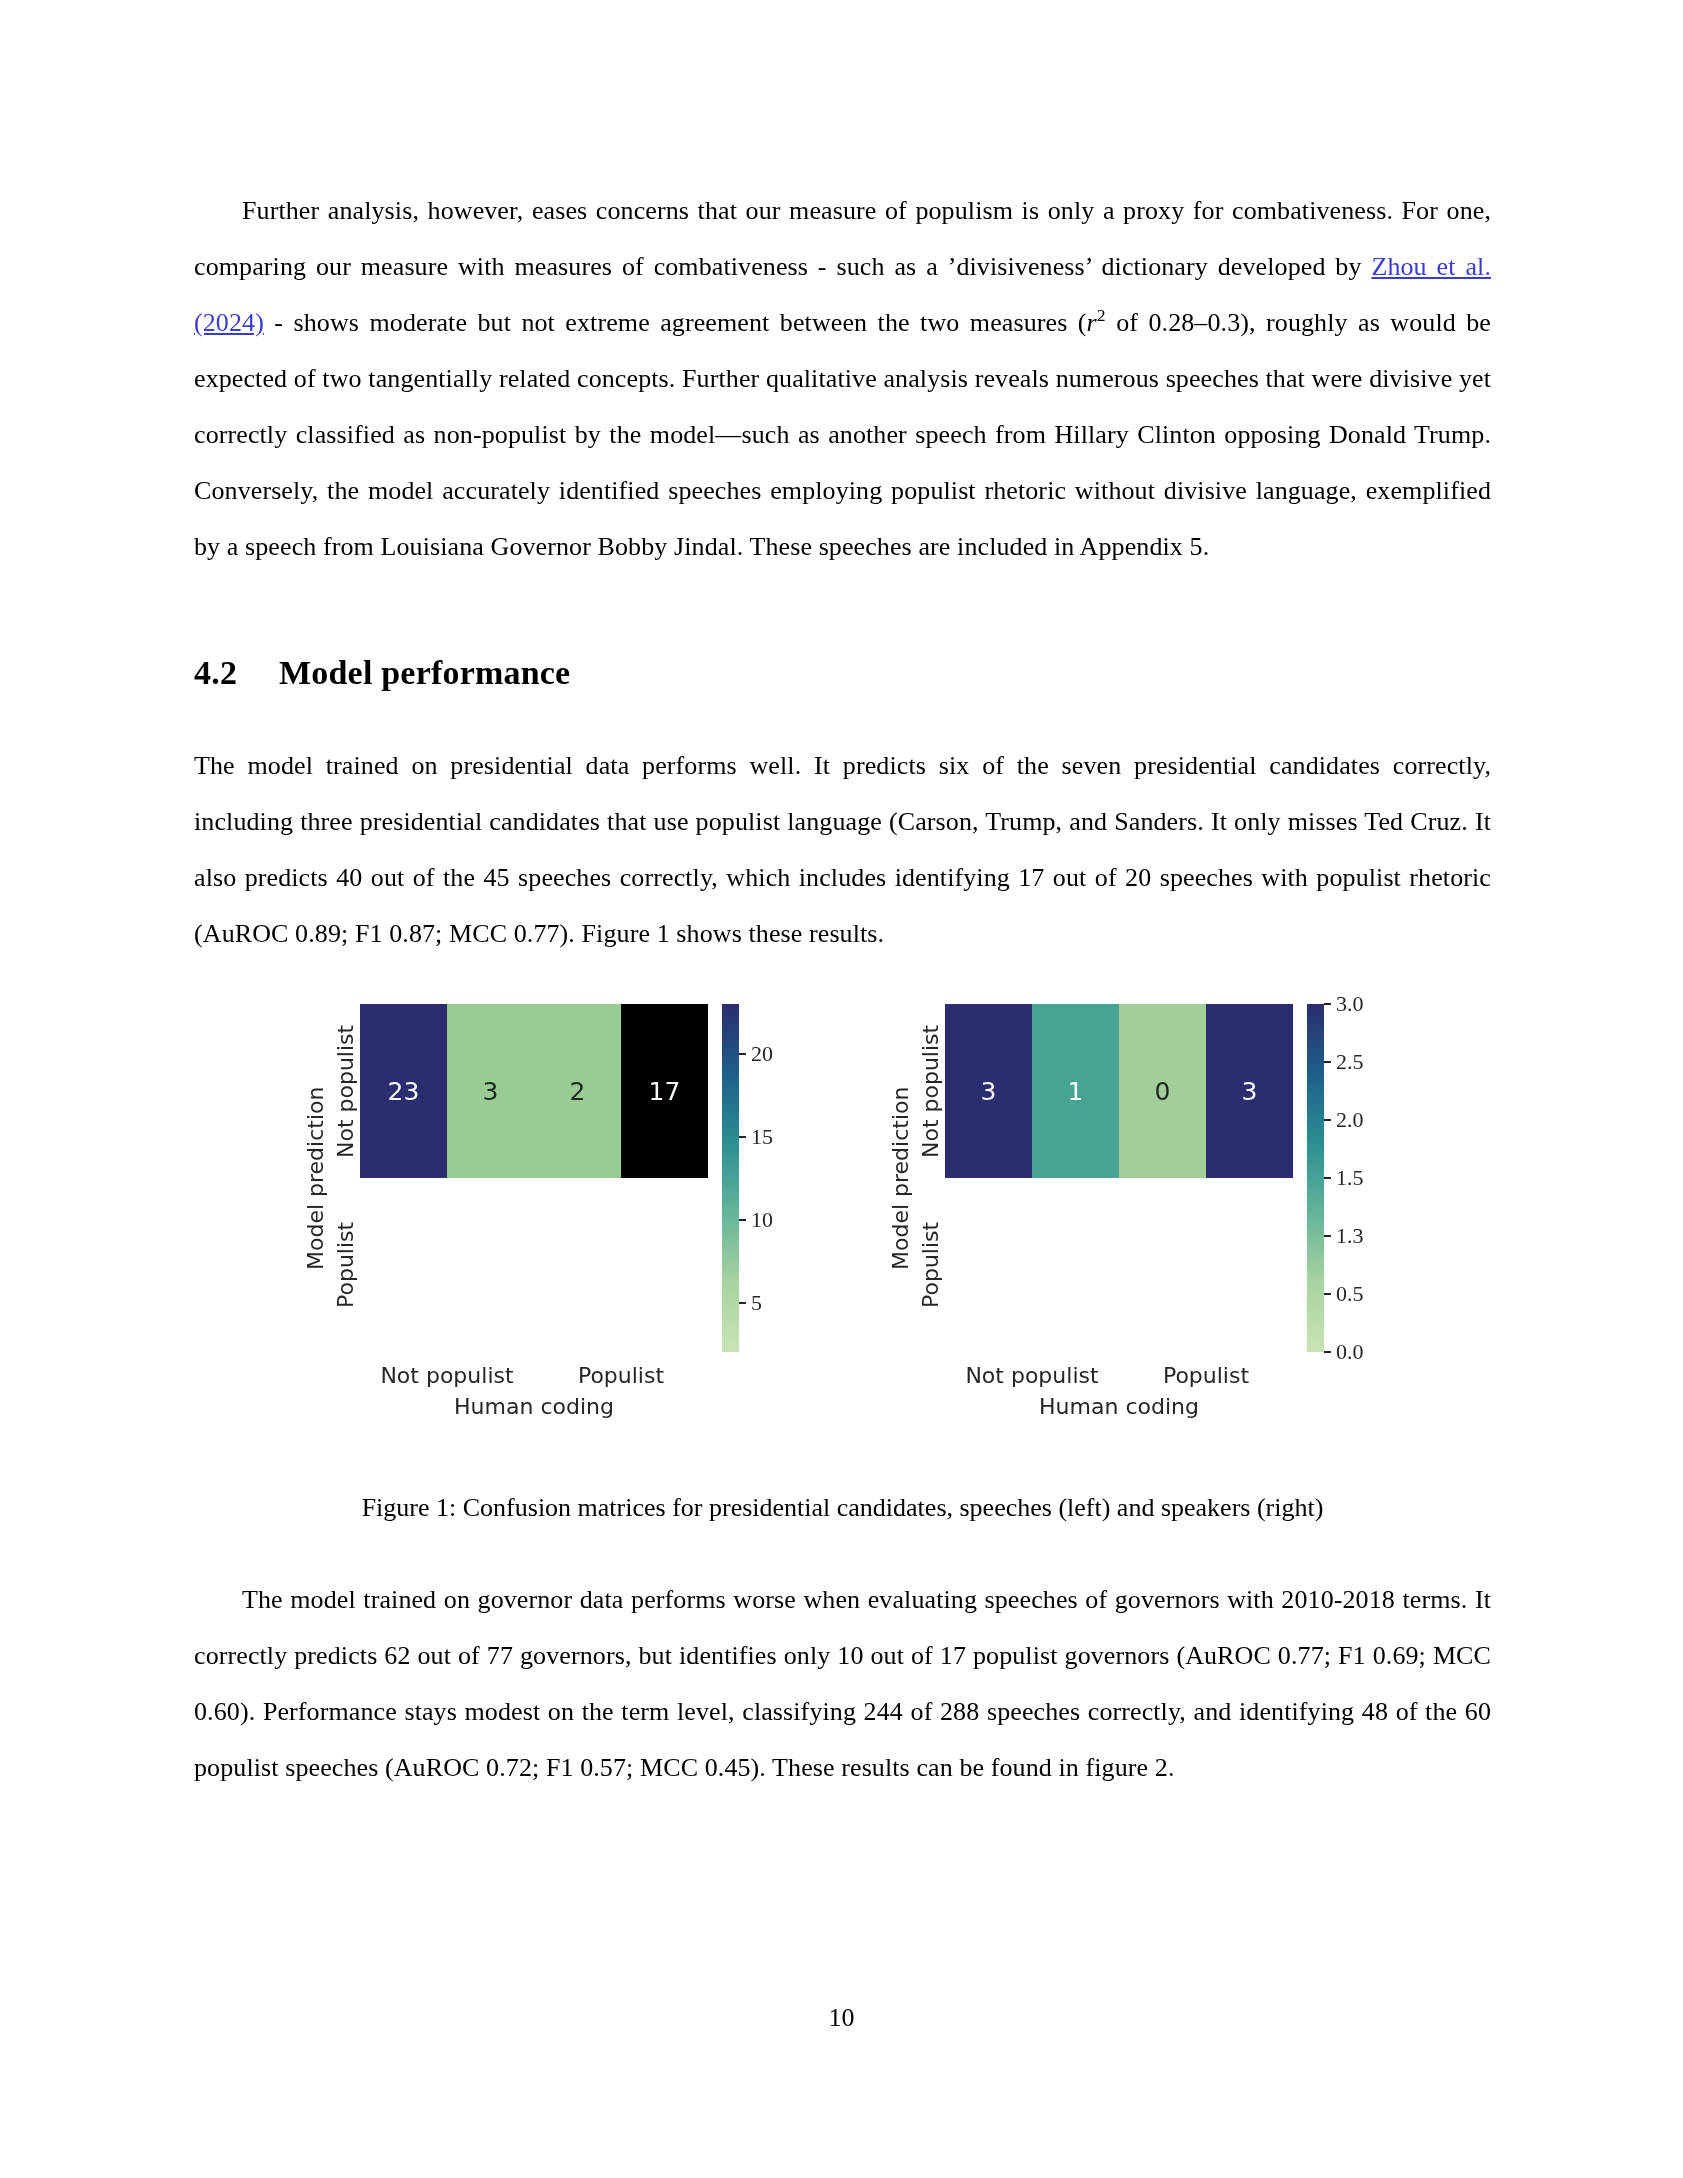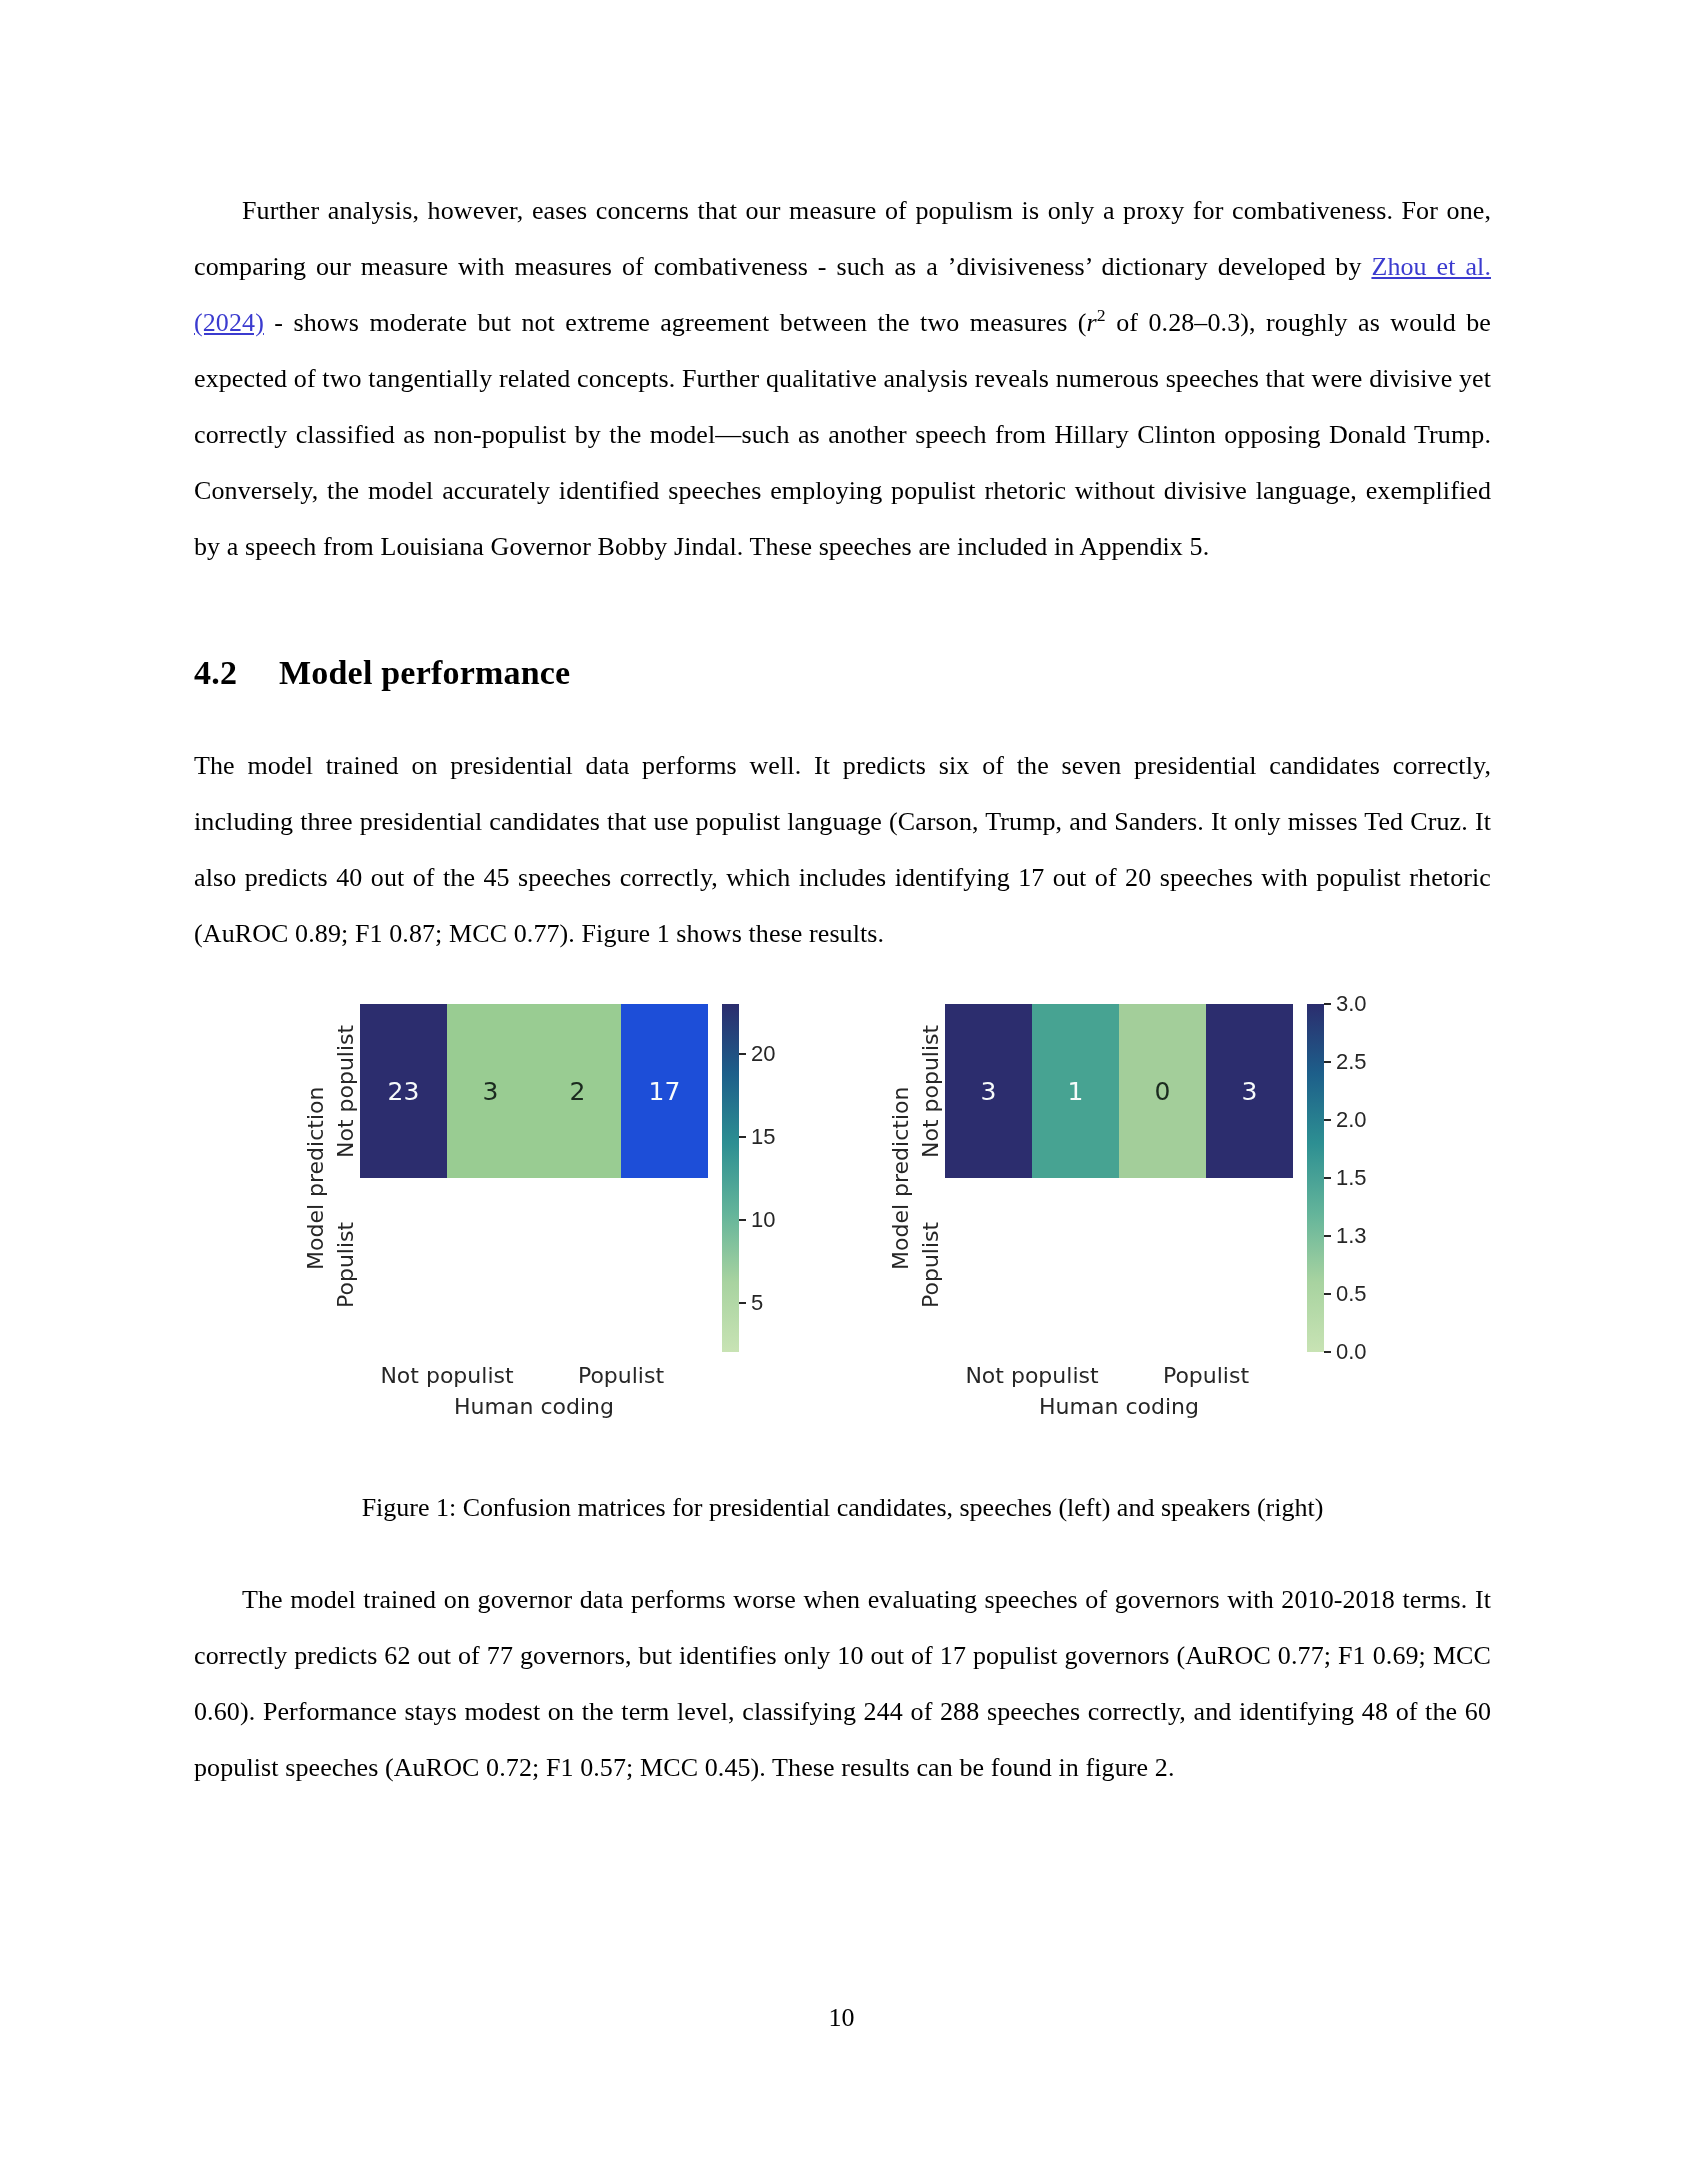--- a/index.html
+++ b/index.html
@@ -173,21 +173,21 @@
     position: relative;
     width: 61px;
     height: 348px;
   }
   .cbar-tick {
     position: absolute;
     left: 0;
     transform: translateY(-50%);
     display: flex;
     align-items: center;
-    font-family: Liberation Sans, sans-serif;
+    font-family: Liberation Serif, serif;
     font-size: 22px;
     color: #262626;
     white-space: nowrap;
   }
   .tick-dash {
     display: inline-block;
     width: 7px;
     height: 2px;
     background: #262626;
     margin-right: 5px;
@@ -236,21 +236,21 @@
               <div class="ytick">Not populist</div>
               <div class="ytick">Populist</div>
             </div>
           </div>
 
           <div class="matrix-wrap">
             <div class="matrix" id="matrix-left">
               <div class="cell light-text" style="background: rgb(44, 45, 110); color: rgb(247, 251, 251);">23</div>
               <div class="cell dark-text" style="background: rgb(153, 204, 146); color: rgb(27, 42, 31);">3</div>
               <div class="cell dark-text" style="background: rgb(153, 204, 146); color: rgb(27, 42, 31);">2</div>
-              <div class="cell light-text" style="background: #1d4ed8; color: rgb(247, 251, 251);">17</div>
+              <div class="cell light-text" style="background: #000000; color: rgb(247, 251, 251);">17</div>
             </div>
             <div class="xticks">
               <div class="xtick">Not populist</div>
               <div class="xtick">Populist</div>
             </div>
             <div class="axis-title-x">Human coding</div>
           </div>
 
           <div class="cbar-wrap">
             <div class="cbar" id="cbar-left" style="background: linear-gradient(rgb(43, 45, 110), rgb(29, 95, 138), rgb(45, 143, 146), rgb(99, 180, 154), rgb(168, 211, 160), rgb(200, 227, 180));"></div>

